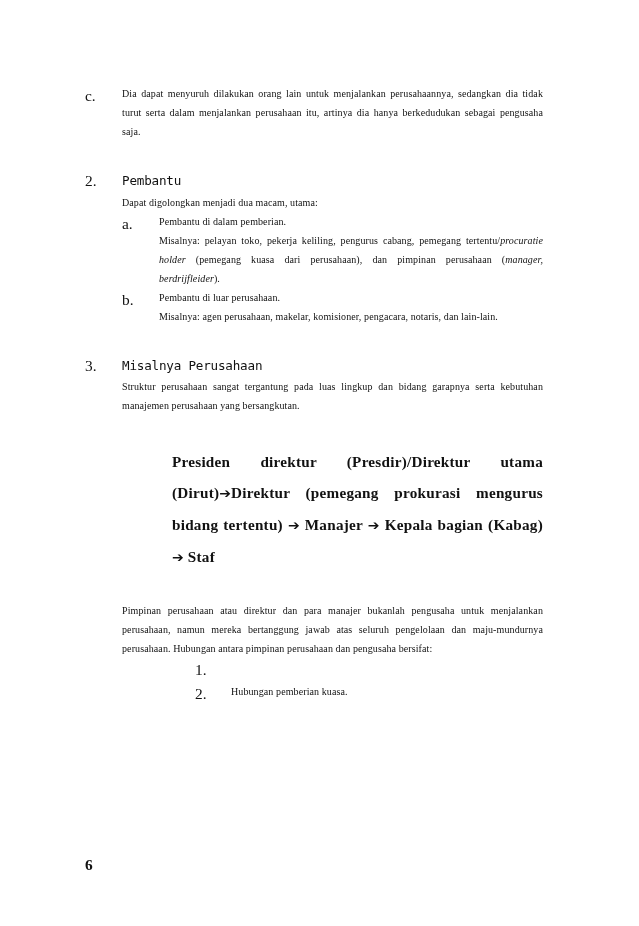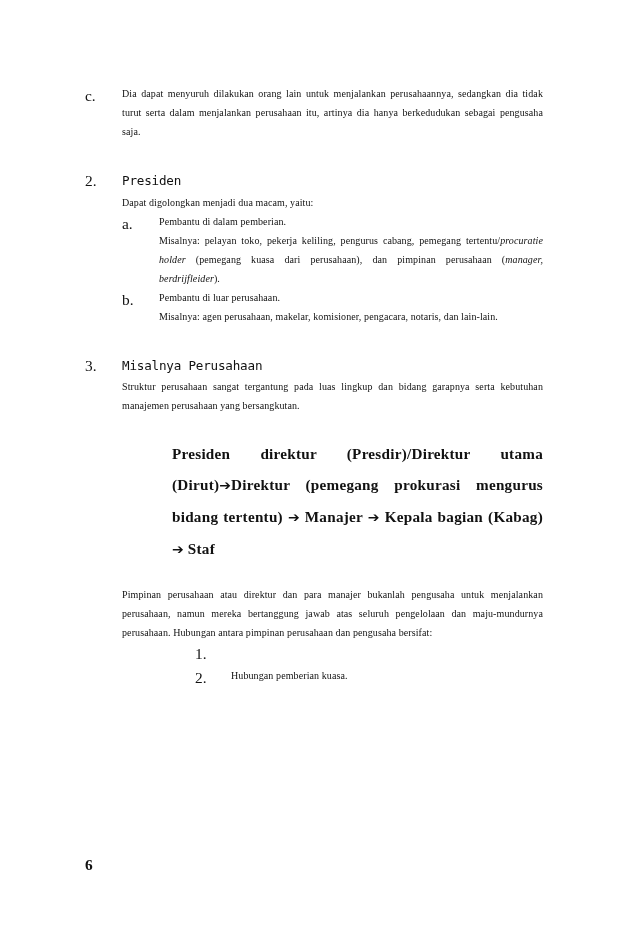--- a/index.html
+++ b/index.html
@@ -73,21 +73,21 @@
     font-size: 12.6px;
     line-height: 23.5px;
     letter-spacing: -0.2px;
     text-align: left;
   }
 
   .it { font-style: italic; font-family: Liberation Serif, serif; }
 
   
   .struct-block {
-    margin: 0;
+    margin: 8px;
     padding: 0;
     width: 371px;
     margin-left: 87px;
     font-weight: bold;
     font-size: 15.2px;
     line-height: 31px;
     text-align: justify;
     text-justify: inter-word;
     letter-spacing: 0.25px;
   }
@@ -127,23 +127,23 @@
         <p class="p">Dia dapat menyuruh dilakukan orang lain untuk menjalankan perusahaannya, sedangkan dia tidak turut serta dalam menjalankan perusahaan itu, artinya dia hanya berkedudukan sebagai pengusaha saja.</p>
       </div>
     </div>
 
     <div class="gap-xl"></div>
 
     <div class="row">
       <div class="marker mk-num">2.</div>
       <div class="content">
 
-        <div class="mono">Presiden</div>
+        <div class="mono">Pembantu</div>
 
-        <p class="p">Dapat digolongkan menjadi dua macam, yaitu:</p>
+        <p class="p">Dapat digolongkan menjadi dua macam, utama:</p>
 
         <div class="row">
           <div class="marker mk-alpha">a.</div>
           <div class="content">
             <p class="p">Pembantu di dalam pemberian.</p>
             <p class="p"><span>Misalnya: pelayan toko, pekerja keliling, pengurus cabang, pemegang tertentu/</span><span class="it">procuratie holder</span><span> (pemegang kuasa dari perusahaan), dan pimpinan perusahaan (</span><span class="it">manager, berdrijfleider</span><span>).</span></p>
           </div>
         </div>
 
         <div class="row">

